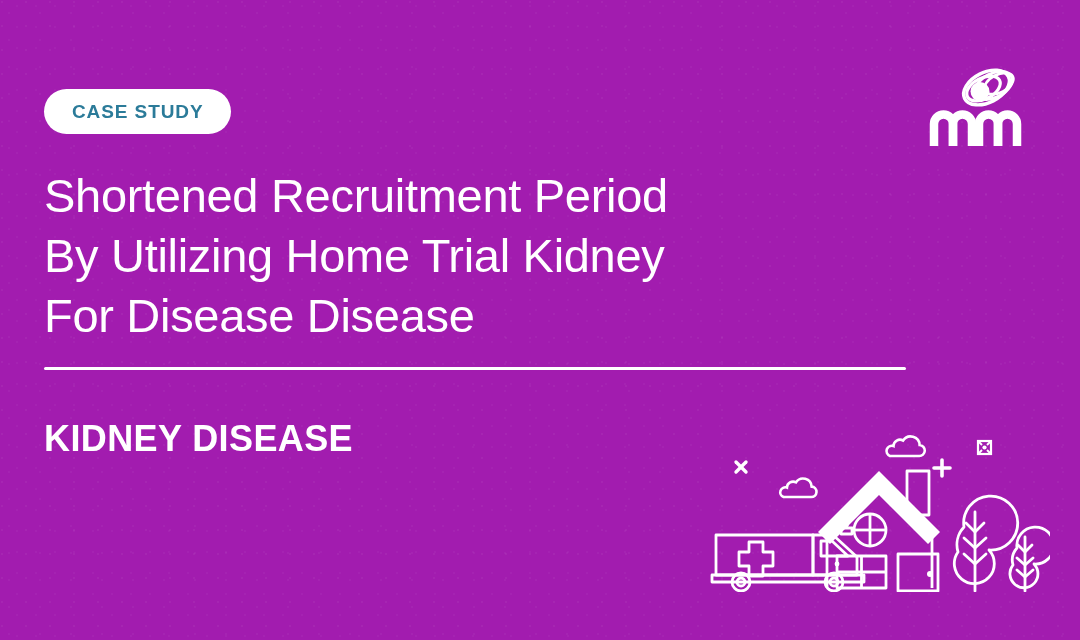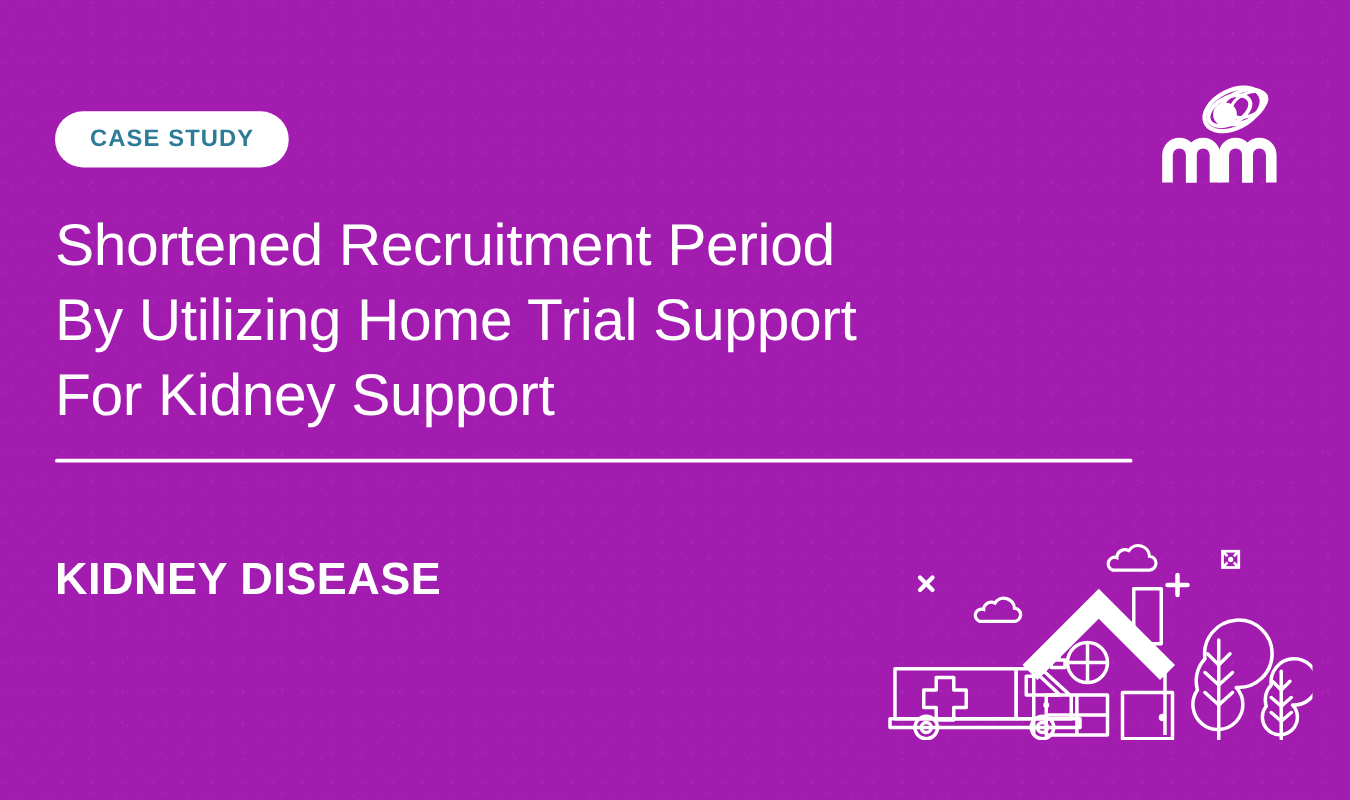--- a/index.html
+++ b/index.html
@@ -90,21 +90,21 @@
     width: 862px;
     height: 3px;
     background: #ffffff;
     border-radius: 2px;
   }
 
   
   #subtitle {
     position: absolute;
     left: 44px;
-    top: 440px;
+    top: 416px;
     color: #ffffff;
     font-size: 36px;
     font-weight: bold;
     letter-spacing: 0.4px;
     line-height: 46px;
     white-space: nowrap;
   }
 
   
   #illustration {
@@ -141,22 +141,22 @@
         <path d="M10 84 L10 62 A9.5 9.5 0 0 1 29 62 L29 84"></path>
         <path d="M29 84 L29 62 A9.5 9.5 0 0 1 48 62 L48 84"></path>
         <path d="M55 84 L55 62 A9.5 9.5 0 0 1 74 62 L74 84"></path>
         <path d="M74 84 L74 62 A9.5 9.5 0 0 1 93 62 L93 84"></path>
       </g>
     </svg>
   </div>
 
   <div id="headline">
     <div class="headline-line">Shortened Recruitment Period</div>
-    <div class="headline-line">By Utilizing Home Trial Support</div>
-    <div class="headline-line">For Kidney Support</div>
+    <div class="headline-line">By Utilizing Home Trial Kidney</div>
+    <div class="headline-line">For Disease Disease</div>
   </div>
 
   <div id="divider"></div>
 
   <div id="subtitle">KIDNEY DISEASE</div>
 
   <div id="illustration">
     <svg viewBox="0 0 356 168" width="356" height="168" aria-hidden="true">
 
       <g stroke="#ffffff" stroke-width="3.4" stroke-linecap="round">

